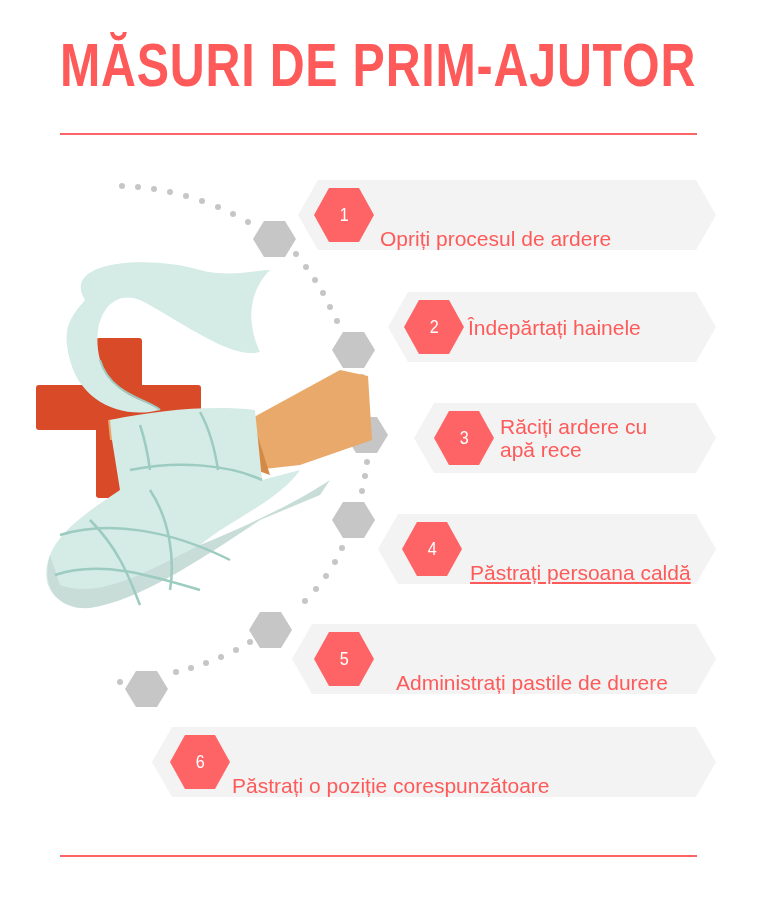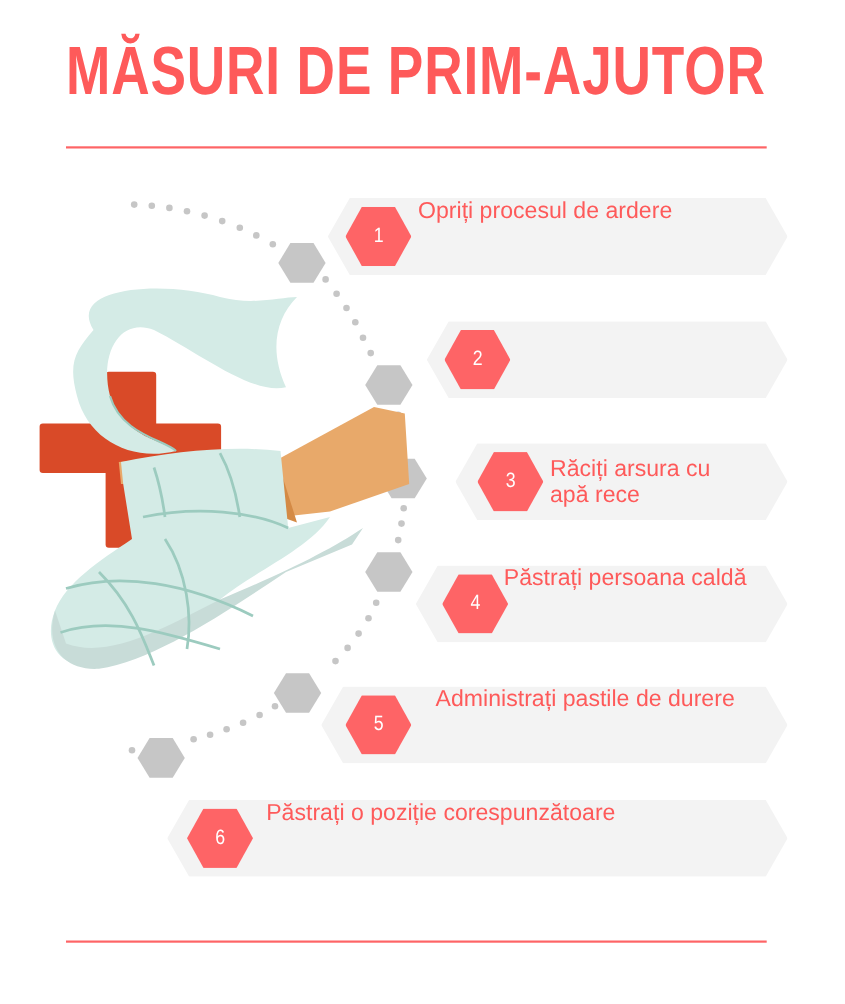--- a/index.html
+++ b/index.html
@@ -6,21 +6,21 @@
   body{width:768px;height:913px;position:relative;overflow:hidden;font-family:"Liberation Sans",sans-serif;}
   .title{position:absolute;left:60px;top:30px;font-family:"Liberation Sans",sans-serif;font-weight:bold;font-size:62px;line-height:70px;color:#fe5a5a;letter-spacing:1px;transform:scaleX(0.78);transform-origin:left center;white-space:nowrap;}
   .rule{position:absolute;left:60px;width:637px;height:2px;background:#fe6466;}
   .rule.top{top:133px;}
   .rule.bottom{top:855px;}
   .illus{position:absolute;left:0;top:160px;width:420px;height:560px;}
   .step{position:absolute;height:70px;}
   .step .banner{position:absolute;left:0;top:0;width:100%;height:100%;background:#f3f3f3;clip-path:polygon(20px 0,calc(100% - 20px) 0,100% 50%,calc(100% - 20px) 100%,20px 100%,0 50%);}
   .step .hex{position:absolute;top:8px;width:60px;height:54px;background:#fe6466;clip-path:polygon(25% 0,75% 0,100% 50%,75% 100%,25% 100%,0 50%);color:#fff;display:flex;align-items:center;justify-content:center;font-size:19px;font-family:"Liberation Sans Narrow","Liberation Sans",sans-serif;}
   .step .num{display:inline-block;transform:scaleX(0.85);}
-  .step .label{position:absolute;top:0;height:70px;display:flex;align-items:flex-start;color:#fe5a5a;font-size:21px;line-height:23px;white-space:nowrap;}
+  .step .label{position:absolute;top:0;height:70px;display:flex;align-items:flex-end;color:#fe5a5a;font-size:21px;line-height:23px;white-space:nowrap;}
 </style>
 </head>
 <body>
 
 <div class="title">MĂSURI DE PRIM-AJUTOR</div>
 <div class="rule top"></div>
 
 <svg class="illus" viewBox="0 160 420 560" xmlns="http://www.w3.org/2000/svg">
 
   <g fill="#c6c6c6">
@@ -100,57 +100,58 @@
       <span>Opriți procesul de ardere</span>
     </div>
 </div>
 
 <div class="step" style="left:388px;top:292px;width:328px;">
   <div class="banner"></div>
   <div class="hex" style="left:16px;">
       <span class="num">2</span>
     </div>
   <div class="label" style="left:80px;flex-direction:column;align-items:flex-start;justify-content:center;">
+    <span>Îndepărtați hainele</span>
   </div>
 </div>
 
 <div class="step" style="left:414px;top:403px;width:302px;">
   <div class="banner"></div>
   <div class="hex" style="left:20px;">
       <span class="num">3</span>
     </div>
   <div class="label" style="left:86px;flex-direction:column;align-items:flex-start;justify-content:center;">
-    <span>Răciți arsura cu</span>
+    <span>Răciți ardere cu</span>
     <span>apă rece</span>
   </div>
 </div>
 
 <div class="step" style="left:378px;top:514px;width:338px;">
   <div class="banner"></div>
   <div class="hex" style="left:24px;">
       <span class="num">4</span>
     </div>
-  <div class="label" style="left:80px;">
+  <div class="label" style="left:92px;text-decoration:underline;">
       <span>Păstrați persoana caldă</span>
     </div>
 </div>
 
 <div class="step" style="left:292px;top:624px;width:424px;">
   <div class="banner"></div>
   <div class="hex" style="left:22px;">
       <span class="num">5</span>
     </div>
   <div class="label" style="left:92px;margin-left:12px;">
       <span>Administrați pastile de durere</span>
     </div>
 </div>
 
 <div class="step" style="left:152px;top:727px;width:564px;">
   <div class="banner"></div>
   <div class="hex" style="left:18px;">
       <span class="num">6</span>
     </div>
-  <div class="label" style="left:90px;">
+  <div class="label" style="left:80px;">
       <span>Păstrați o poziție corespunzătoare</span>
     </div>
 </div>
 
 <div class="rule bottom"></div>
 
 </body></html>

